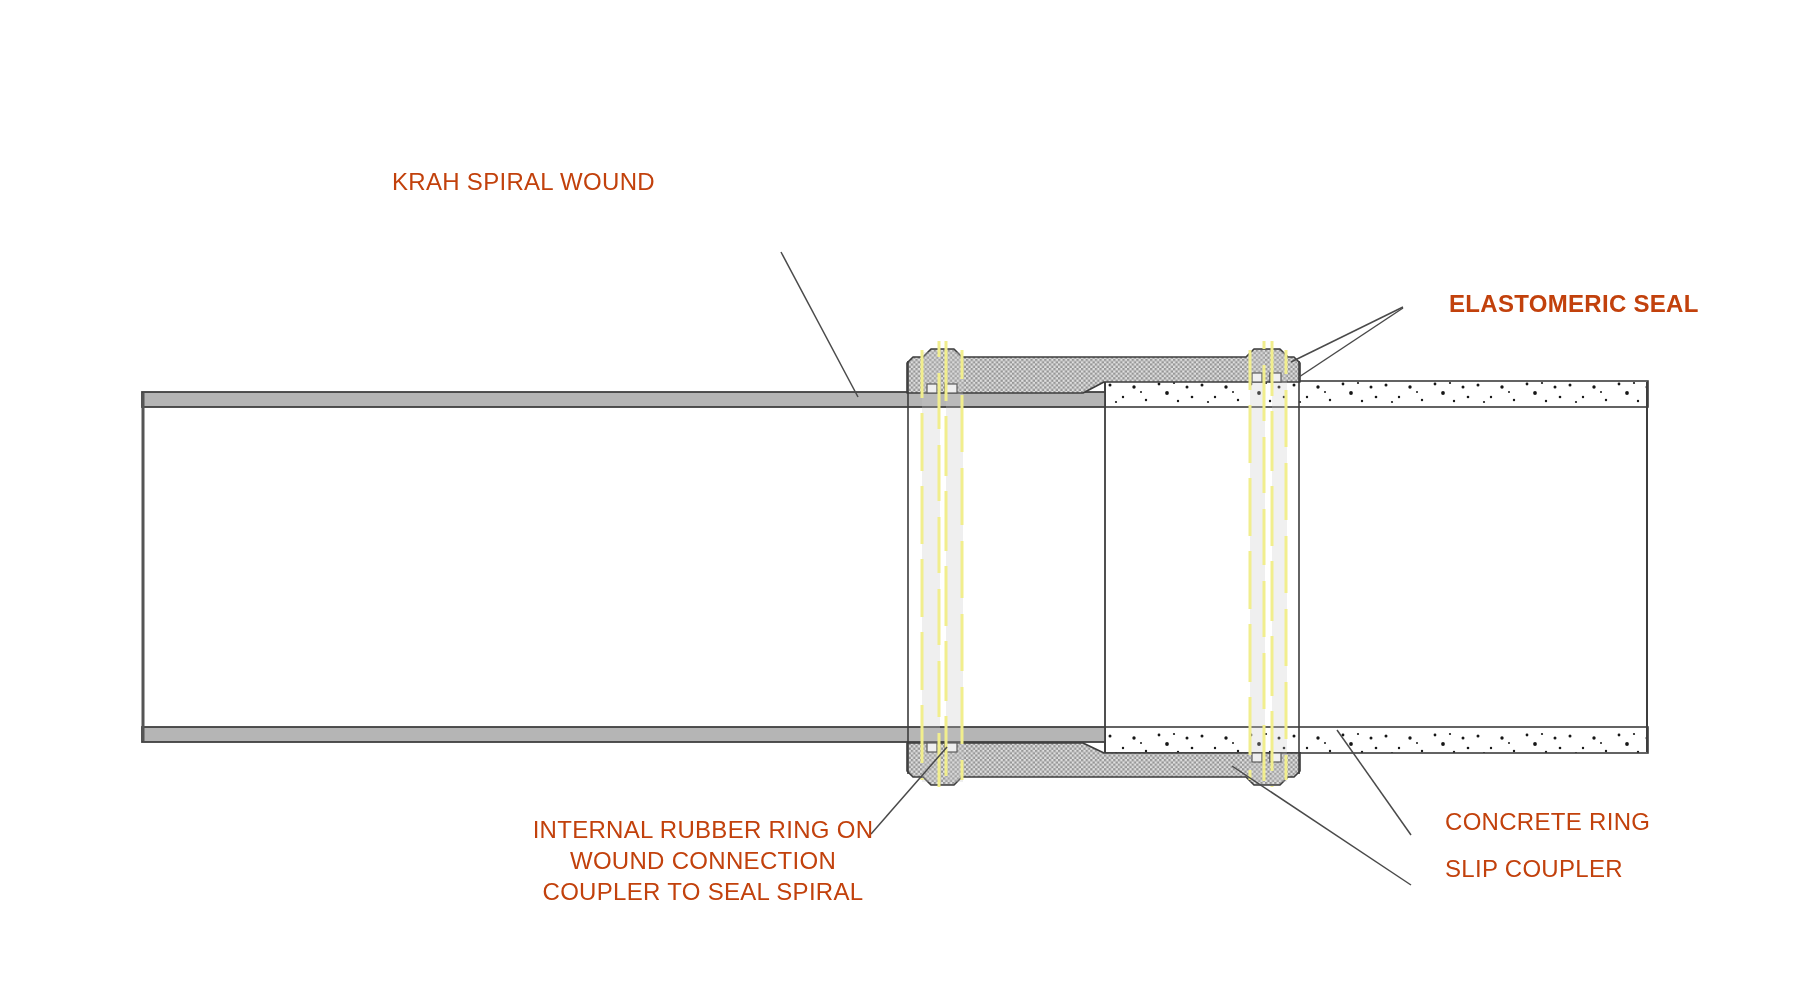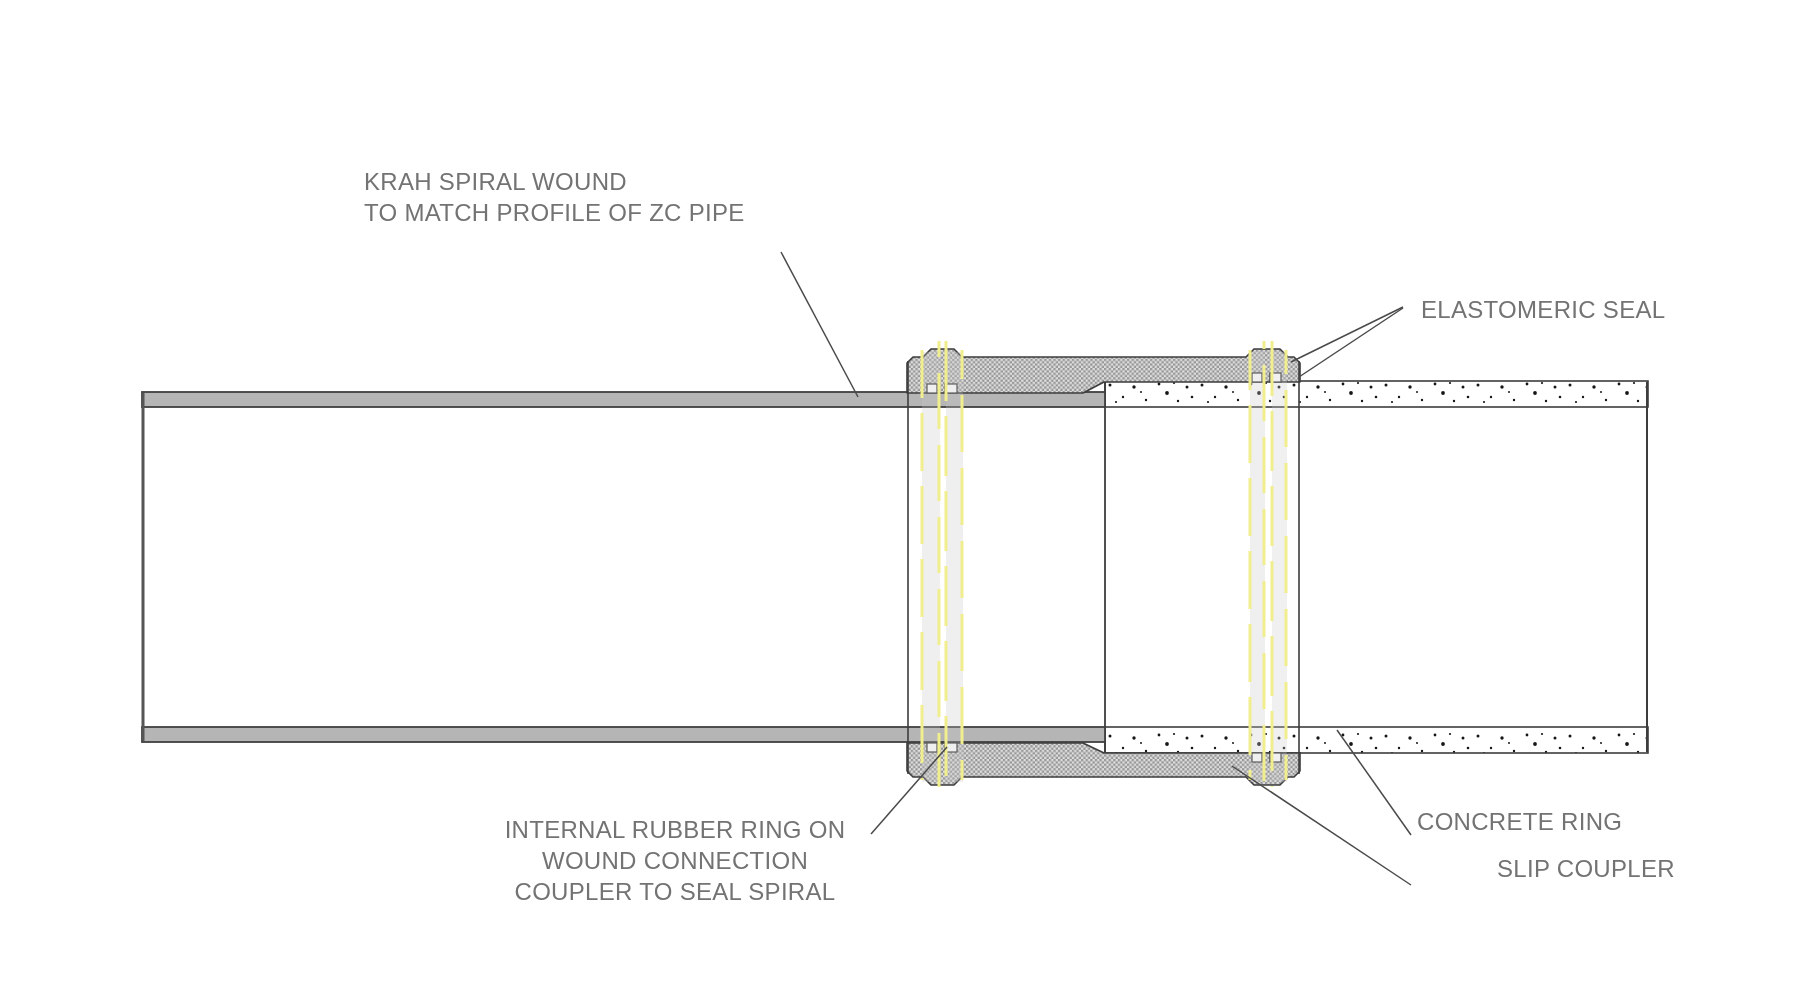--- a/index.html
+++ b/index.html
@@ -9,29 +9,30 @@
     height: 1000px;
     background: #ffffff;
     font-family: "Liberation Sans", sans-serif;
     overflow: hidden;
   }
   #drawing { position: absolute; left: 0; top: 0; }
   .label {
     position: absolute;
     font-size: 24px;
     line-height: 31px;
-    color: #737373;
+    color: #c2410c;
     letter-spacing: 0.3px;
     white-space: nowrap;
+    margin-left: 28px;
   }
   #krah-label       { left: 364px;  top: 166px; text-align: left; }
-  #elastomeric-label{ left: 1421px; top: 294px; }
+  #elastomeric-label{ left: 1421px; top: 288px; font-weight: bold; }
   #internal-label   { left: 465px;  top: 814px; width: 420px; text-align: center; }
   #concrete-label   { left: 1417px; top: 806px; }
-  #slip-label       { left: 1497px; top: 853px; }
+  #slip-label       { left: 1417px; top: 853px; }
 </style>
 </head>
 <body>
 
 <div id="stage">
 
   <svg id="drawing" width="1800" height="1000" viewBox="0 0 1800 1000">
     <defs>
       <pattern id="hatch" width="4.6" height="4.6" patternUnits="userSpaceOnUse">
         <rect x="0" y="0" width="4.6" height="4.6" fill="#dfdfdf"></rect>
@@ -113,21 +114,20 @@
       <line x1="1403" y1="307" x2="1291" y2="362"></line>
       <line x1="1403" y1="308" x2="1299" y2="377"></line>
       <line x1="871" y1="834" x2="947" y2="747"></line>
       <line x1="1411" y1="835" x2="1337" y2="730"></line>
       <line x1="1411" y1="885" x2="1232" y2="766"></line>
     </g>
   </svg>
 
   <div class="label" id="krah-label">
     <div>KRAH SPIRAL WOUND</div>
-    <div>TO MATCH PROFILE OF ZC PIPE</div>
   </div>
 
   <div class="label" id="elastomeric-label">ELASTOMERIC SEAL</div>
 
   <div class="label" id="internal-label">
     <div>INTERNAL RUBBER RING ON</div>
     <div>WOUND CONNECTION</div>
     <div>COUPLER TO SEAL SPIRAL</div>
   </div>
 

